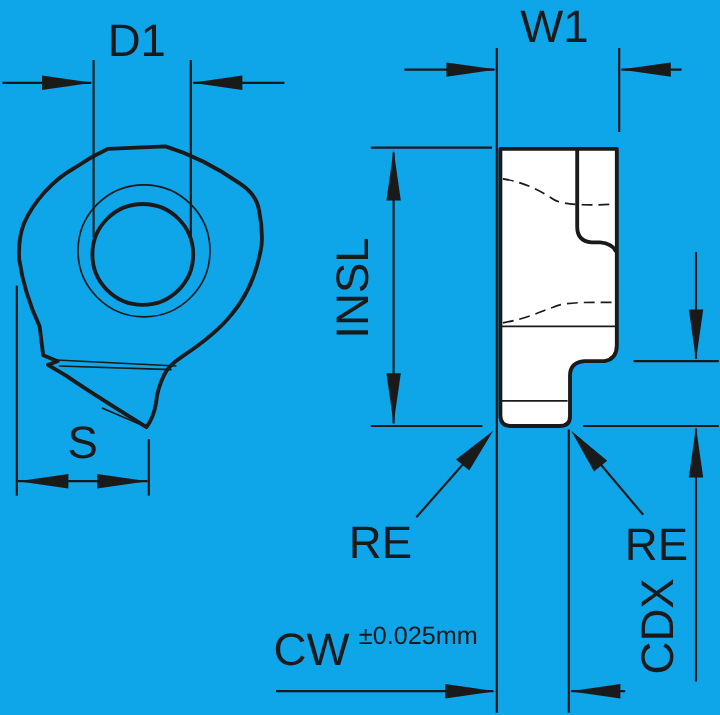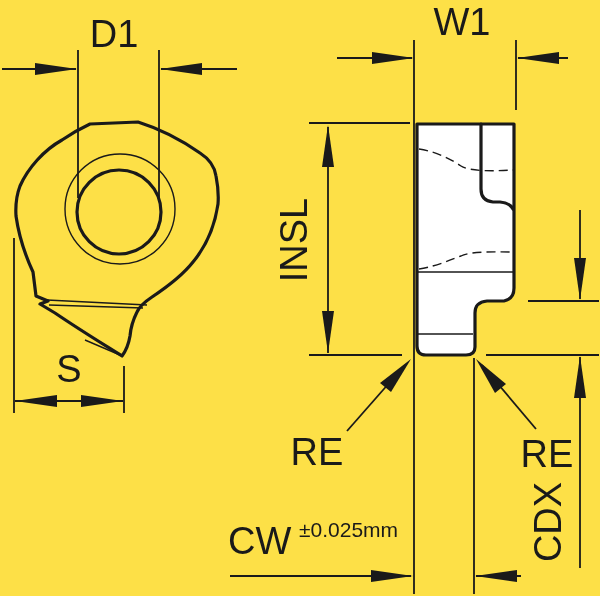--- a/index.html
+++ b/index.html
@@ -1,20 +1,20 @@
 <!DOCTYPE html>
 <html><head>
 <meta charset="utf-8">
 <style>
   html, body { margin: 0; padding: 0; background: #ffffff; }
   .canvas {
     position: relative;
     width: 600px;
     height: 596px;
-    background: #fde047;
+    background: #0ea5e9;
     overflow: hidden;
   }
   svg text {
     font-family: "Liberation Sans", sans-serif;
     fill: #1a1a1a;
   }
   .lbl    { font-size: 38px; }
   .lbl-sm { font-size: 21px; }
   .thick  { stroke: #1a1a1a; stroke-width: 3.2; fill: none; stroke-linejoin: round; stroke-linecap: round; }
   .fillw  { fill: #ffffff; }

